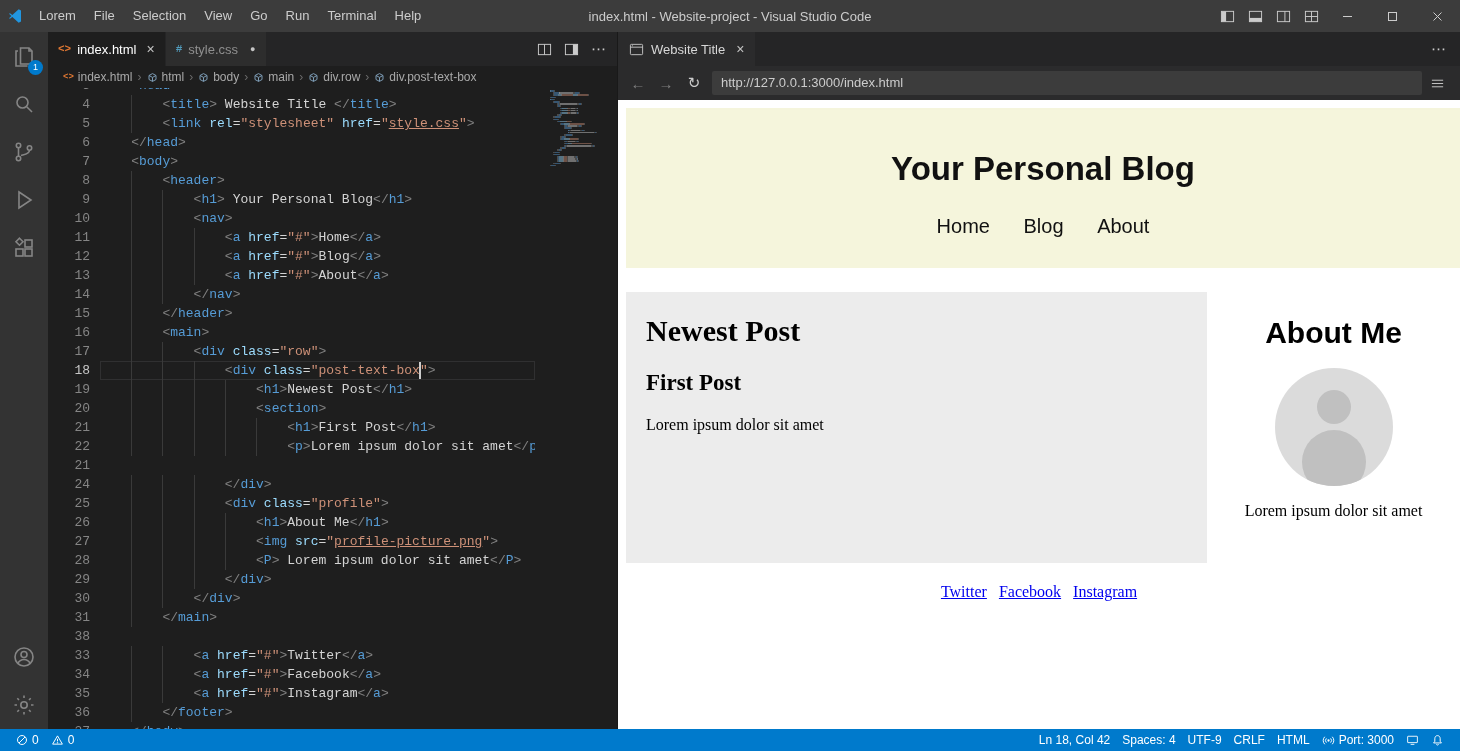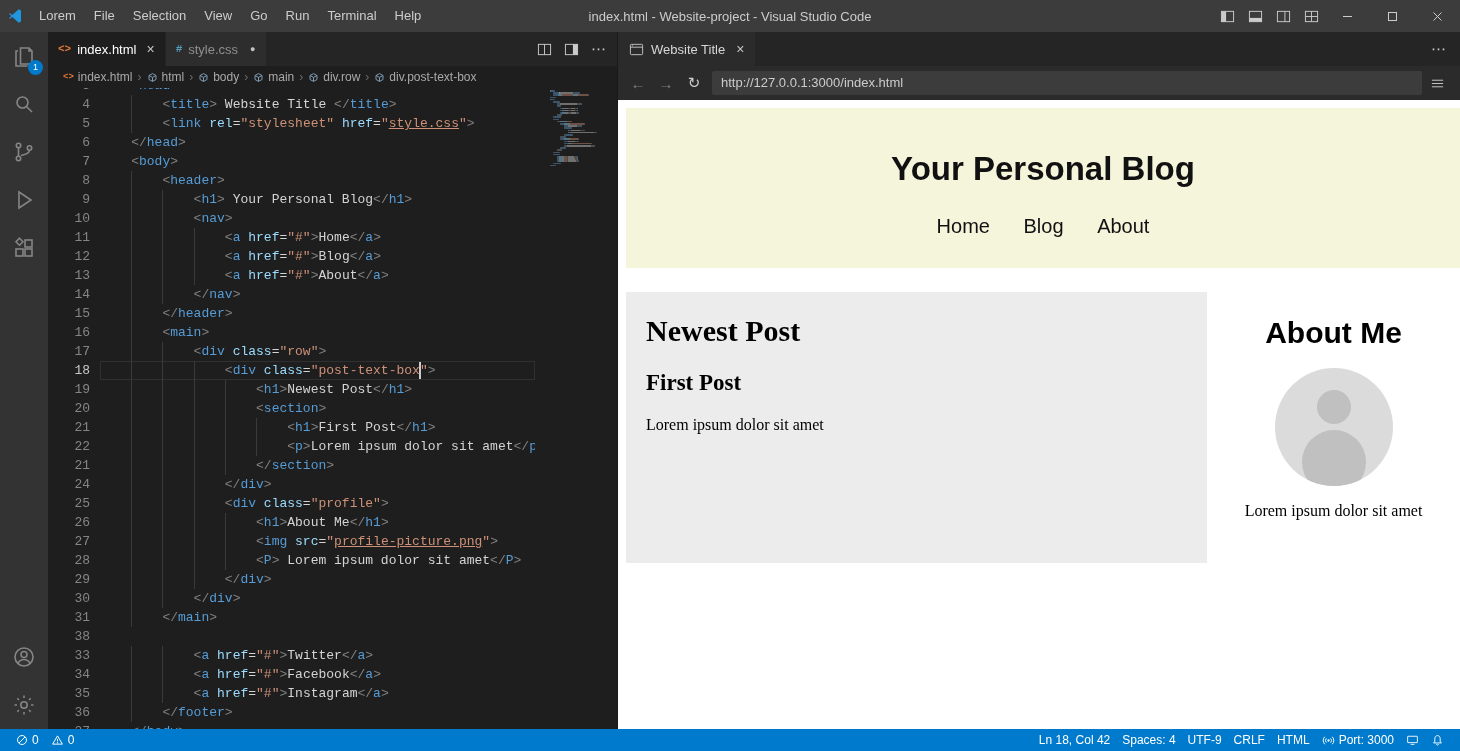--- a/index.html
+++ b/index.html
@@ -307,21 +307,21 @@
             <div class="cl"><span class="ln">13</span><span class="lc"><i class="ig" style="left: 31.2px;"></i><i class="ig" style="left: 62.4px;"></i><i class="ig" style="left: 93.6px;"></i><span class="tk-p">                &lt;</span><span class="tk-t">a</span><span class="tk-a"> href</span><span class="tk-x">=</span><span class="tk-s">"#"</span><span class="tk-p">&gt;</span><span class="tk-x">About</span><span class="tk-p">&lt;/</span><span class="tk-t">a</span><span class="tk-p">&gt;</span></span></div>
             <div class="cl"><span class="ln">14</span><span class="lc"><i class="ig" style="left: 31.2px;"></i><i class="ig" style="left: 62.4px;"></i><span class="tk-p">            &lt;/</span><span class="tk-t">nav</span><span class="tk-p">&gt;</span></span></div>
             <div class="cl"><span class="ln">15</span><span class="lc"><i class="ig" style="left: 31.2px;"></i><span class="tk-p">        &lt;/</span><span class="tk-t">header</span><span class="tk-p">&gt;</span></span></div>
             <div class="cl"><span class="ln">16</span><span class="lc"><i class="ig" style="left: 31.2px;"></i><span class="tk-p">        &lt;</span><span class="tk-t">main</span><span class="tk-p">&gt;</span></span></div>
             <div class="cl"><span class="ln">17</span><span class="lc"><i class="ig" style="left: 31.2px;"></i><i class="ig" style="left: 62.4px;"></i><span class="tk-p">            &lt;</span><span class="tk-t">div</span><span class="tk-a"> class</span><span class="tk-x">=</span><span class="tk-s">"row"</span><span class="tk-p">&gt;</span></span></div>
             <div class="cl cur"><span class="ln">18</span><span class="lc"><i class="ig" style="left: 31.2px;"></i><i class="ig" style="left: 62.4px;"></i><i class="ig" style="left: 93.6px;"></i><span class="tk-p">                &lt;</span><span class="tk-t">div</span><span class="tk-a"> class</span><span class="tk-x">=</span><span class="tk-s">"post-text-box</span><span class="caret"></span><span class="tk-s">"</span><span class="tk-p">&gt;</span></span></div>
             <div class="cl"><span class="ln">19</span><span class="lc"><i class="ig" style="left: 31.2px;"></i><i class="ig" style="left: 62.4px;"></i><i class="ig" style="left: 93.6px;"></i><i class="ig" style="left: 124.8px;"></i><span class="tk-p">                    &lt;</span><span class="tk-t">h1</span><span class="tk-p">&gt;</span><span class="tk-x">Newest Post</span><span class="tk-p">&lt;/</span><span class="tk-t">h1</span><span class="tk-p">&gt;</span></span></div>
             <div class="cl"><span class="ln">20</span><span class="lc"><i class="ig" style="left: 31.2px;"></i><i class="ig" style="left: 62.4px;"></i><i class="ig" style="left: 93.6px;"></i><i class="ig" style="left: 124.8px;"></i><span class="tk-p">                    &lt;</span><span class="tk-t">section</span><span class="tk-p">&gt;</span></span></div>
             <div class="cl"><span class="ln">21</span><span class="lc"><i class="ig" style="left: 31.2px;"></i><i class="ig" style="left: 62.4px;"></i><i class="ig" style="left: 93.6px;"></i><i class="ig" style="left: 124.8px;"></i><i class="ig" style="left: 156px;"></i><span class="tk-p">                        &lt;</span><span class="tk-t">h1</span><span class="tk-p">&gt;</span><span class="tk-x">First Post</span><span class="tk-p">&lt;/</span><span class="tk-t">h1</span><span class="tk-p">&gt;</span></span></div>
             <div class="cl"><span class="ln">22</span><span class="lc"><i class="ig" style="left: 31.2px;"></i><i class="ig" style="left: 62.4px;"></i><i class="ig" style="left: 93.6px;"></i><i class="ig" style="left: 124.8px;"></i><i class="ig" style="left: 156px;"></i><span class="tk-p">                        &lt;</span><span class="tk-t">p</span><span class="tk-p">&gt;</span><span class="tk-x">Lorem ipsum dolor sit amet</span><span class="tk-p">&lt;/</span><span class="tk-t">p</span></span></div>
-            <div class="cl"><span class="ln">21</span><span class="lc"><i class="ig" style="left: 31.2px;"></i><i class="ig" style="left: 62.4px;"></i><i class="ig" style="left: 93.6px;"></i><i class="ig" style="left: 124.8px;"></i><span class="tk-p">                    &lt;/</span><span class="tk-t">section</span><span class="tk-p">&gt;</span></span></div>
+            <div class="cl"><span class="ln">21</span></div>
             <div class="cl"><span class="ln">24</span><span class="lc"><i class="ig" style="left: 31.2px;"></i><i class="ig" style="left: 62.4px;"></i><i class="ig" style="left: 93.6px;"></i><span class="tk-p">                &lt;/</span><span class="tk-t">div</span><span class="tk-p">&gt;</span></span></div>
             <div class="cl"><span class="ln">25</span><span class="lc"><i class="ig" style="left: 31.2px;"></i><i class="ig" style="left: 62.4px;"></i><i class="ig" style="left: 93.6px;"></i><span class="tk-p">                &lt;</span><span class="tk-t">div</span><span class="tk-a"> class</span><span class="tk-x">=</span><span class="tk-s">"profile"</span><span class="tk-p">&gt;</span></span></div>
             <div class="cl"><span class="ln">26</span><span class="lc"><i class="ig" style="left: 31.2px;"></i><i class="ig" style="left: 62.4px;"></i><i class="ig" style="left: 93.6px;"></i><i class="ig" style="left: 124.8px;"></i><span class="tk-p">                    &lt;</span><span class="tk-t">h1</span><span class="tk-p">&gt;</span><span class="tk-x">About Me</span><span class="tk-p">&lt;/</span><span class="tk-t">h1</span><span class="tk-p">&gt;</span></span></div>
             <div class="cl"><span class="ln">27</span><span class="lc"><i class="ig" style="left: 31.2px;"></i><i class="ig" style="left: 62.4px;"></i><i class="ig" style="left: 93.6px;"></i><i class="ig" style="left: 124.8px;"></i><span class="tk-p">                    &lt;</span><span class="tk-t">img</span><span class="tk-a"> src</span><span class="tk-x">=</span><span class="tk-s">"</span><span class="tk-l">profile-picture.png</span><span class="tk-s">"</span><span class="tk-p">&gt;</span></span></div>
             <div class="cl"><span class="ln">28</span><span class="lc"><i class="ig" style="left: 31.2px;"></i><i class="ig" style="left: 62.4px;"></i><i class="ig" style="left: 93.6px;"></i><i class="ig" style="left: 124.8px;"></i><span class="tk-p">                    &lt;</span><span class="tk-t">P</span><span class="tk-p">&gt;</span><span class="tk-x"> Lorem ipsum dolor sit amet</span><span class="tk-p">&lt;/</span><span class="tk-t">P</span><span class="tk-p">&gt;</span></span></div>
             <div class="cl"><span class="ln">29</span><span class="lc"><i class="ig" style="left: 31.2px;"></i><i class="ig" style="left: 62.4px;"></i><i class="ig" style="left: 93.6px;"></i><span class="tk-p">                &lt;/</span><span class="tk-t">div</span><span class="tk-p">&gt;</span></span></div>
             <div class="cl"><span class="ln">30</span><span class="lc"><i class="ig" style="left: 31.2px;"></i><i class="ig" style="left: 62.4px;"></i><span class="tk-p">            &lt;/</span><span class="tk-t">div</span><span class="tk-p">&gt;</span></span></div>
             <div class="cl"><span class="ln">31</span><span class="lc"><i class="ig" style="left: 31.2px;"></i><span class="tk-p">        &lt;/</span><span class="tk-t">main</span><span class="tk-p">&gt;</span></span></div>
             <div class="cl"><span class="ln">38</span></div>
             <div class="cl"><span class="ln">33</span><span class="lc"><i class="ig" style="left: 31.2px;"></i><i class="ig" style="left: 62.4px;"></i><span class="tk-p">            &lt;</span><span class="tk-t">a</span><span class="tk-a"> href</span><span class="tk-x">=</span><span class="tk-s">"#"</span><span class="tk-p">&gt;</span><span class="tk-x">Twitter</span><span class="tk-p">&lt;/</span><span class="tk-t">a</span><span class="tk-p">&gt;</span></span></div>
@@ -646,20 +646,25 @@
           <div class="post-box">
             <h1>Newest Post</h1>
             <h2>First Post</h2>
             <p>Lorem ipsum dolor sit amet</p>
           </div>
           <div class="profile">
             <h1>About Me</h1>
             <div class="avatar"></div>
             <p>Lorem ipsum dolor sit amet</p>
           </div>
+        </div>
+        <div class="site-footer">
+          <a>Twitter</a>
+          <a>Facebook</a>
+          <a>Instagram</a>
         </div>
       </div>
     </div>
   </div>
 
   <div class="statusbar">
     <span class="sb-item">
       <svg width="12" height="12" viewBox="0 0 16 16" fill="none" stroke="#ffffff" stroke-width="1.3">
           <circle cx="8" cy="8" r="6"></circle>
           <line x1="4" y1="12" x2="12" y2="4"></line>

